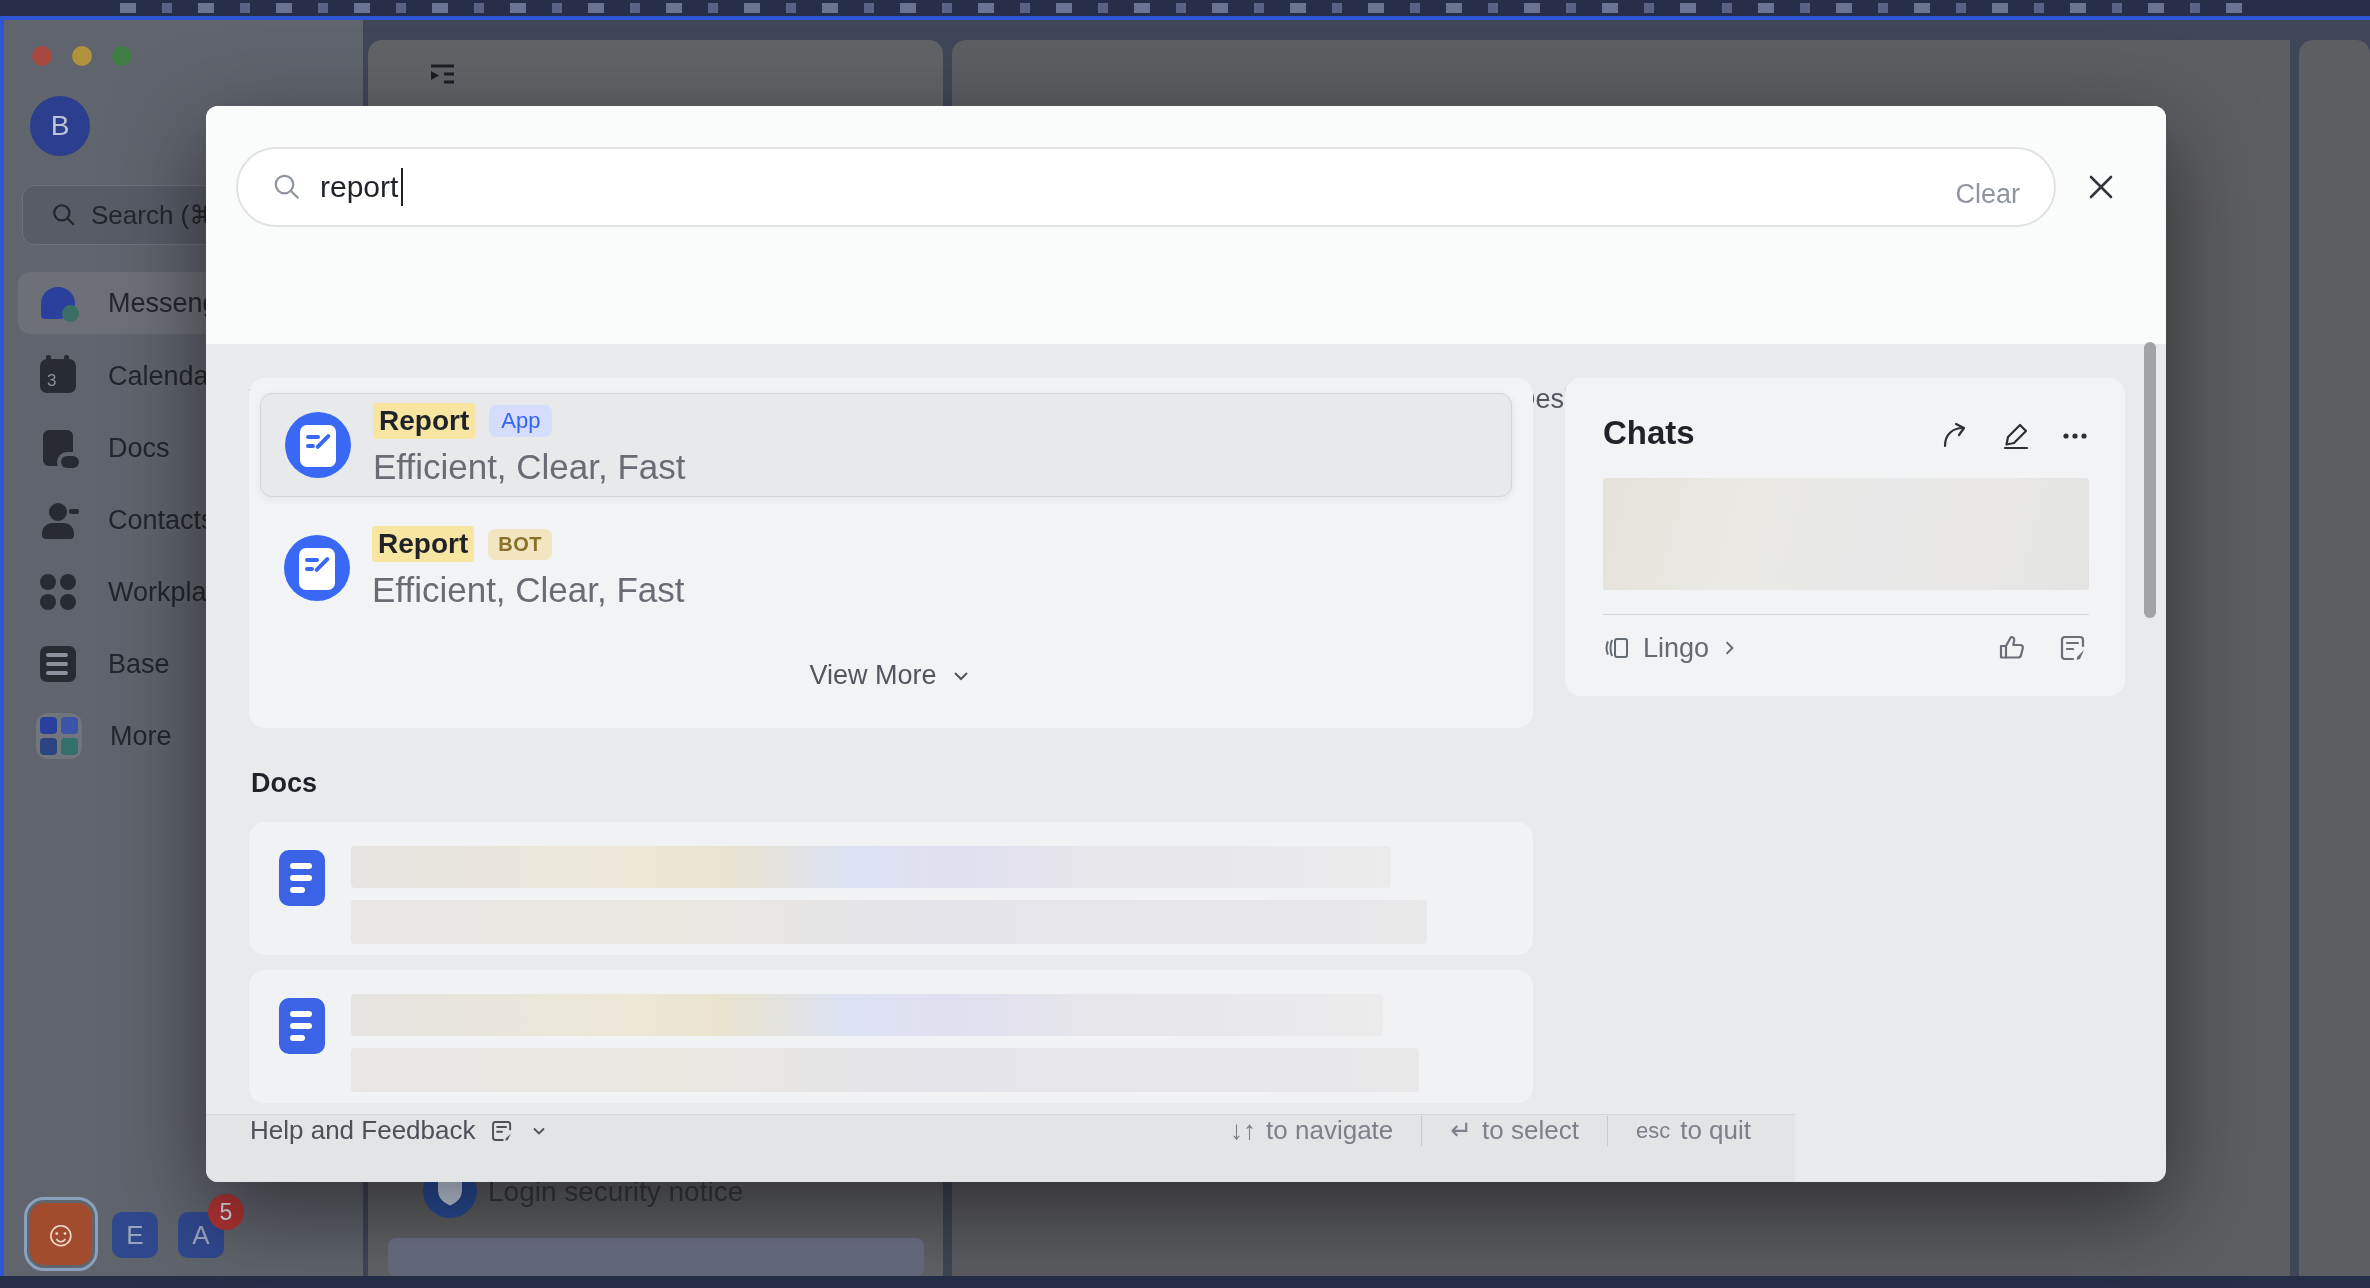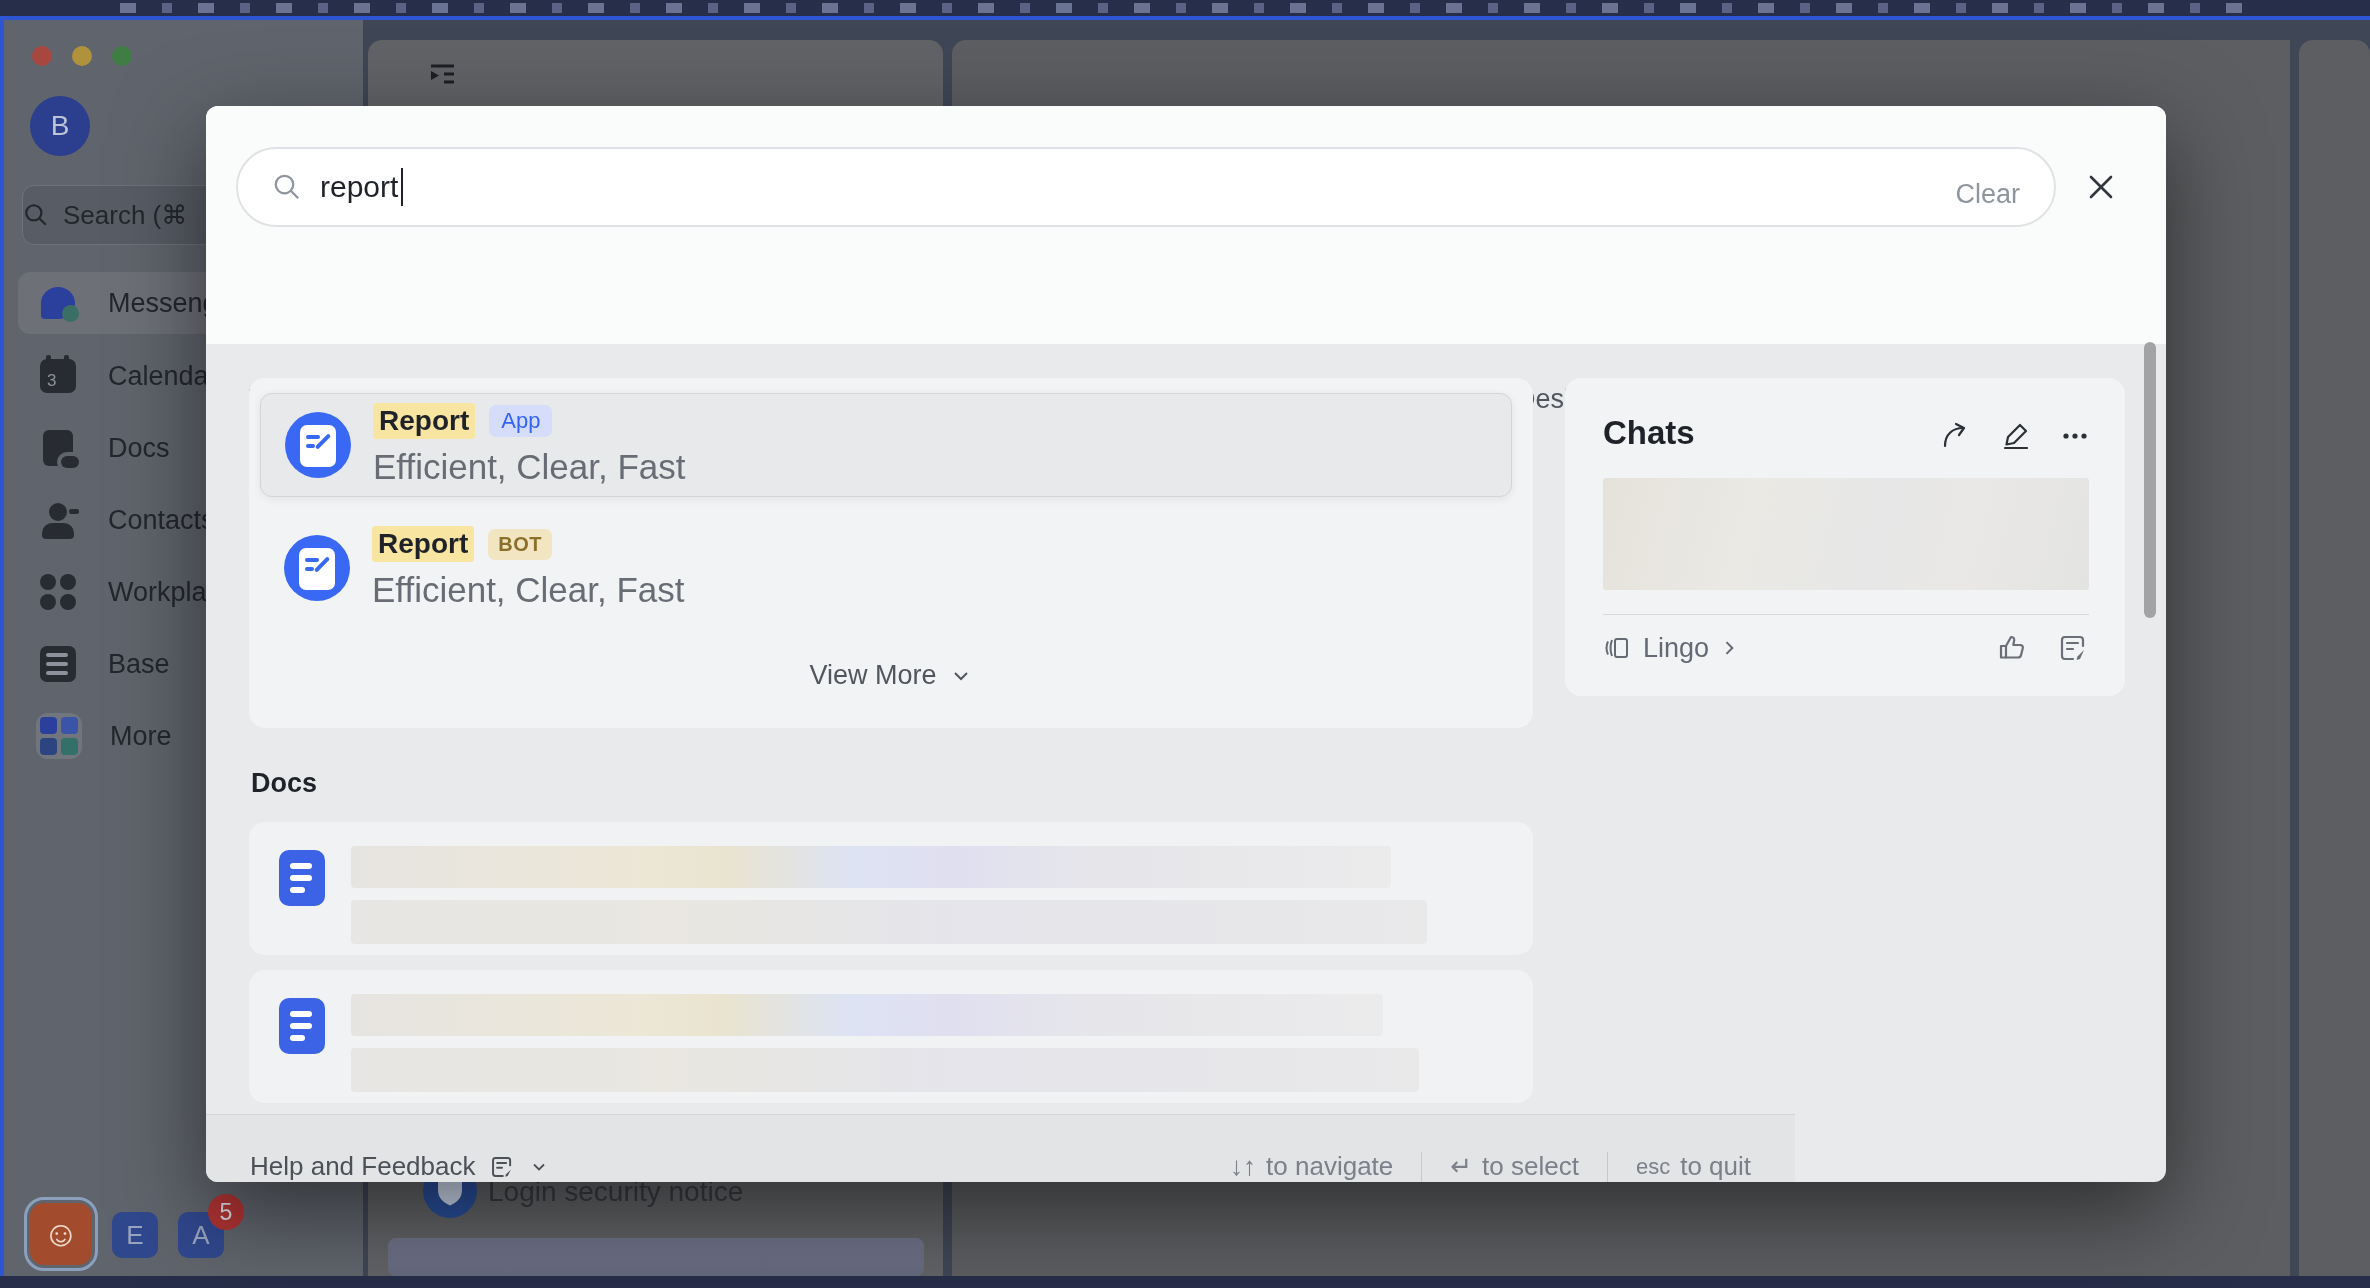--- a/index.html
+++ b/index.html
@@ -19,21 +19,21 @@
   .sidebar { left:4px; top:20px; width:359px; height:1256px; background:#60646c; }
   .traffic { top:26px; width:20px; height:20px; border-radius:50%; }
   .t-red { left:28px; background:#a8473f; }
   .t-yellow { left:68px; background:#b0913c; }
   .t-green { left:108px; background:#3f7d44; }
 
   .avatar { left:26px; top:76px; width:60px; height:60px; border-radius:50%; background:#2c3e8e;
     color:#bcc4d6; font-size:28px; display:flex; align-items:center; justify-content:center; }
 
   .sb-search { left:18px; top:165px; width:328px; height:60px; border-radius:12px; background:#585c65;
-    border:1px solid #6e727b; display:flex; align-items:center; padding:0 0; gap:14px; color:#23262c; font-size:26px; }
+    border:1px solid #6e727b; display:flex; align-items:center; padding:0 28px; gap:14px; color:#23262c; font-size:26px; }
 
   .sb-row { left:14px; width:336px; height:62px; display:flex; align-items:center; gap:28px; padding-left:18px;
     color:#23262c; font-size:27px; font-weight:500; border-radius:12px; }
   .sb-row.active { background:#6d7077; }
   .sb-ic { width:44px; height:44px; display:flex; align-items:center; justify-content:center; flex:0 0 44px; position:relative; }
 
   .ic-chat-b { width:34px; height:32px; background:#2b3f9c; border-radius:50% 50% 50% 12%; position:relative; }
   .ic-chat-b::after { content:""; position:absolute; right:-4px; bottom:-3px; width:17px; height:17px; border-radius:50%; background:#3a6f66; }
   .ic-cal { width:36px; height:34px; background:#282b31; border-radius:7px; position:relative; }
   .ic-cal::before { content:"3"; position:absolute; left:7px; bottom:2px; color:#8c919b; font-size:17px; }
@@ -129,21 +129,21 @@
   .dp-image { left:38px; top:100px; width:486px; height:112px; border-radius:3px;
     background:linear-gradient(105deg,#e5e2da 0%,#eae9e4 30%,#e7e7e7 55%,#e9e8e6 75%,#e3e3e1 100%); }
   .dp-divider { left:38px; top:236px; width:486px; height:1px; background:#d7d8da; }
   .dp-bottom { left:38px; top:254px; width:486px; display:flex; align-items:center; color:#646a73; }
   .lingo { display:flex; align-items:center; gap:10px; font-size:27px; color:#646a73; }
   .dp-actions { margin-left:auto; display:flex; gap:30px; color:#6a6f78; }
 
   .scroll-thumb { left:1938px; top:236px; width:12px; height:276px; border-radius:6px; background:#a2a3a5; }
 
   .m-footer { left:0; top:1008px; width:1589px; height:68px; background:#e3e4e6; border-top:1px solid #d4d5d7;
-    display:flex; align-items:flex-end; padding:0 44px; }
+    display:flex; align-items:flex-start; padding:0 44px; }
   .f-help { display:flex; align-items:center; gap:14px; font-size:26px; color:#4c5057; }
   .f-hints { margin-left:auto; display:flex; align-items:center; font-size:26px; color:#7b808a; }
   .f-keys { margin-right:10px; }
   .f-esc { font-size:22px; }
   .f-div { width:1px; height:30px; background:#c8c9cc; margin:0 28px; }
 
   svg { display:block; }
 </style>
 </head>
 <body>

